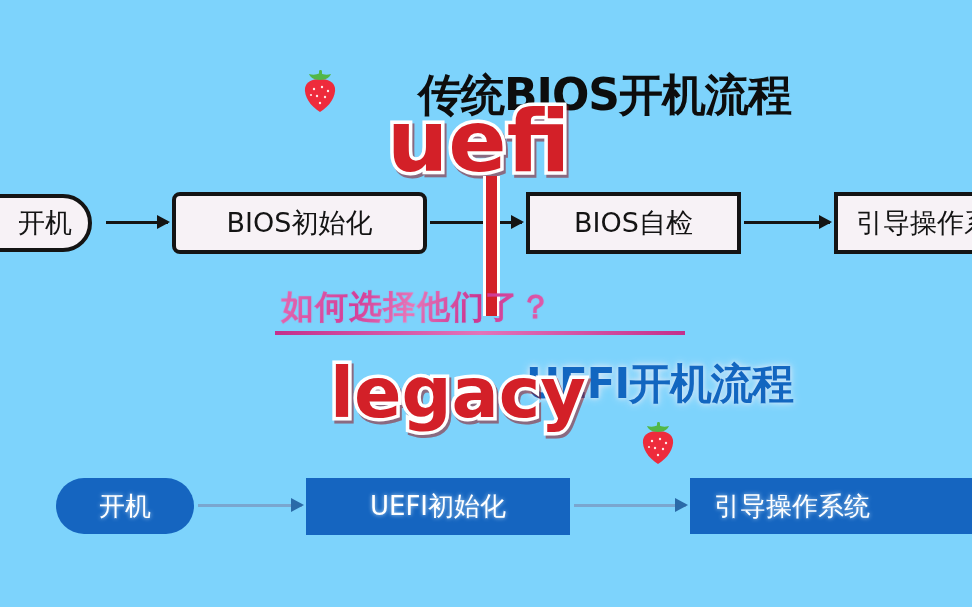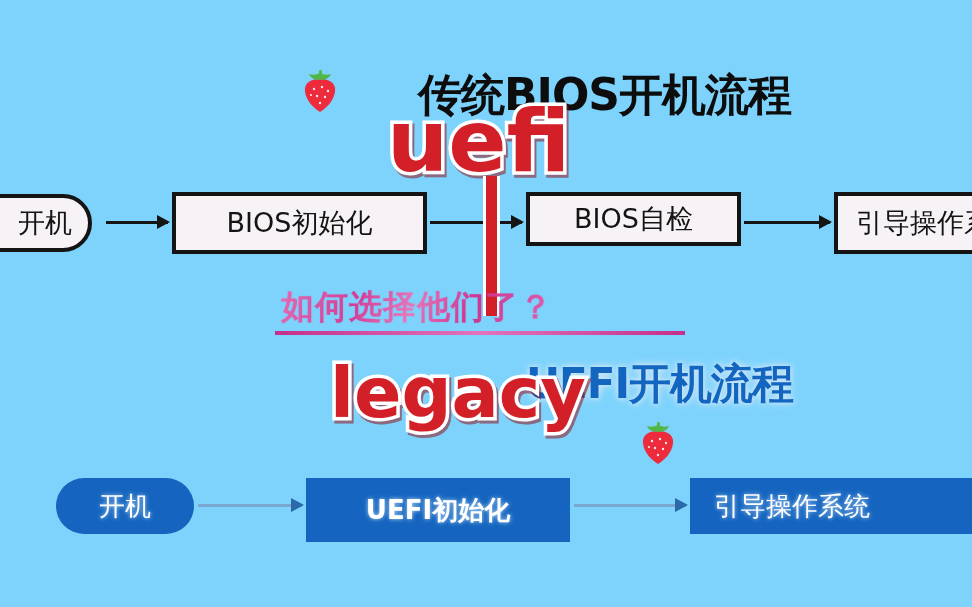--- a/index.html
+++ b/index.html
@@ -198,47 +198,47 @@
 
   <div class="legacy-title">传统BIOS开机流程</div>
 
   <div class="flow-top">
     <div class="node-bw pill" style="left:-42px; top:8px; width:134px; height:58px; justify-content:flex-end; padding-right:16px;">
       <span>开机</span>
     </div>
 
     <div class="arrow-bw" style="left:106px; width:62px;"></div>
 
-    <div class="node-bw" style="left:172px; top:6px; width:255px; height:62px;">
+    <div class="node-bw" style="left:172px; top:6px; width:255px; height:62px;border-radius:8px;">
       <span>BIOS初始化</span>
     </div>
 
     <div class="arrow-bw" style="left:430px; width:92px;"></div>
 
-    <div class="node-bw" style="left:526px; top:6px; width:215px; height:54px;">
+    <div class="node-bw" style="left:526px; top:6px; width:215px; height:62px;">
       <span>BIOS自检</span>
     </div>
 
     <div class="arrow-bw" style="left:744px; width:86px;"></div>
 
     <div class="node-bw" style="left:834px; top:6px; width:230px; height:62px; justify-content:flex-start; padding-left:18px;">
       <span>引导操作系统</span>
     </div>
   </div>
 
   <div class="uefi-title">UEFI开机流程</div>
 
   <div class="flow-bottom">
     <div class="node-blue pill" style="left:56px; top:8px; width:138px; height:56px;">
       <span>开机</span>
     </div>
 
     <div class="arrow-blue" style="left:198px; width:104px;"></div>
 
-    <div class="node-blue" style="left:306px; top:8px; width:264px; height:64px;font-weight:bold;">
+    <div class="node-blue" style="left:306px; top:8px; width:264px; height:57px;">
       <span>UEFI初始化</span>
     </div>
 
     <div class="arrow-blue" style="left:574px; width:112px;"></div>
 
     <div class="node-blue" style="left:690px; top:8px; width:300px; height:56px; justify-content:flex-start; padding-left:24px;">
       <span>引导操作系统</span>
     </div>
   </div>
 

